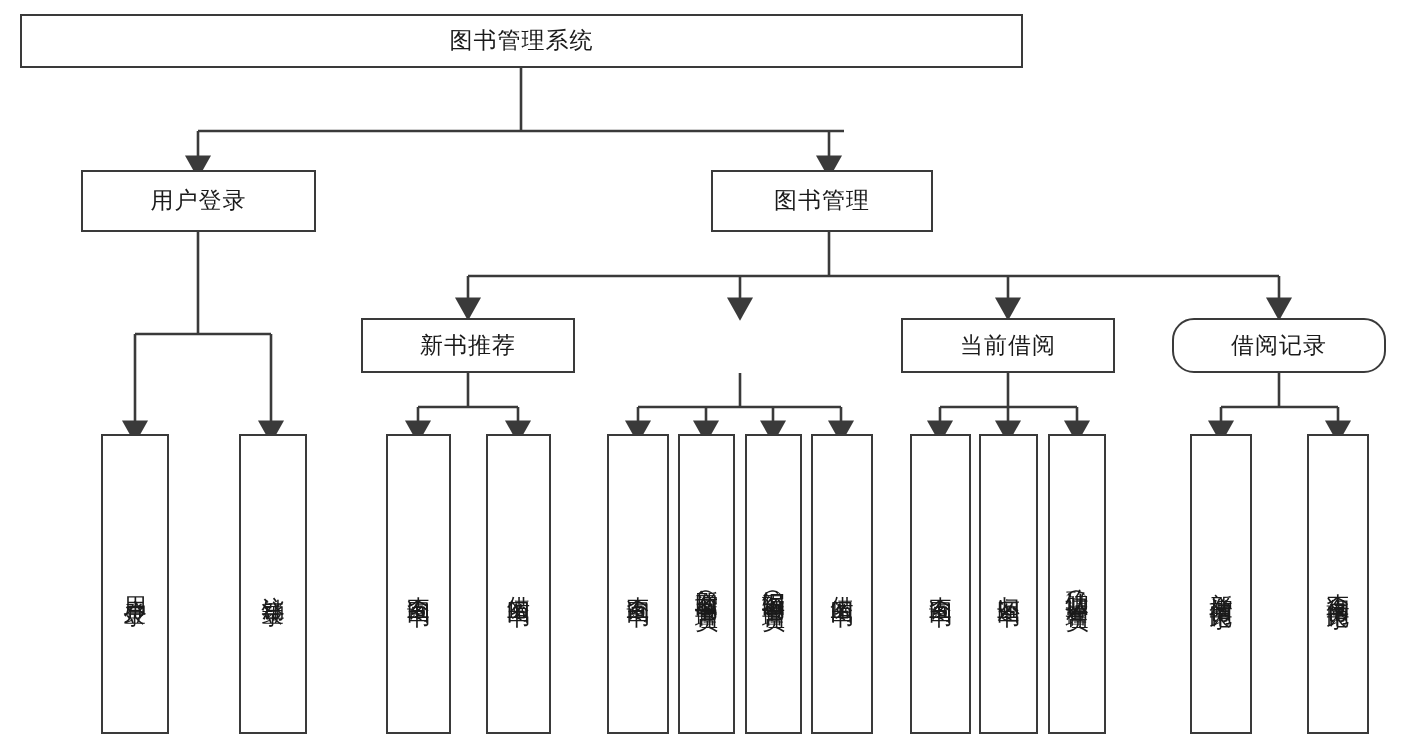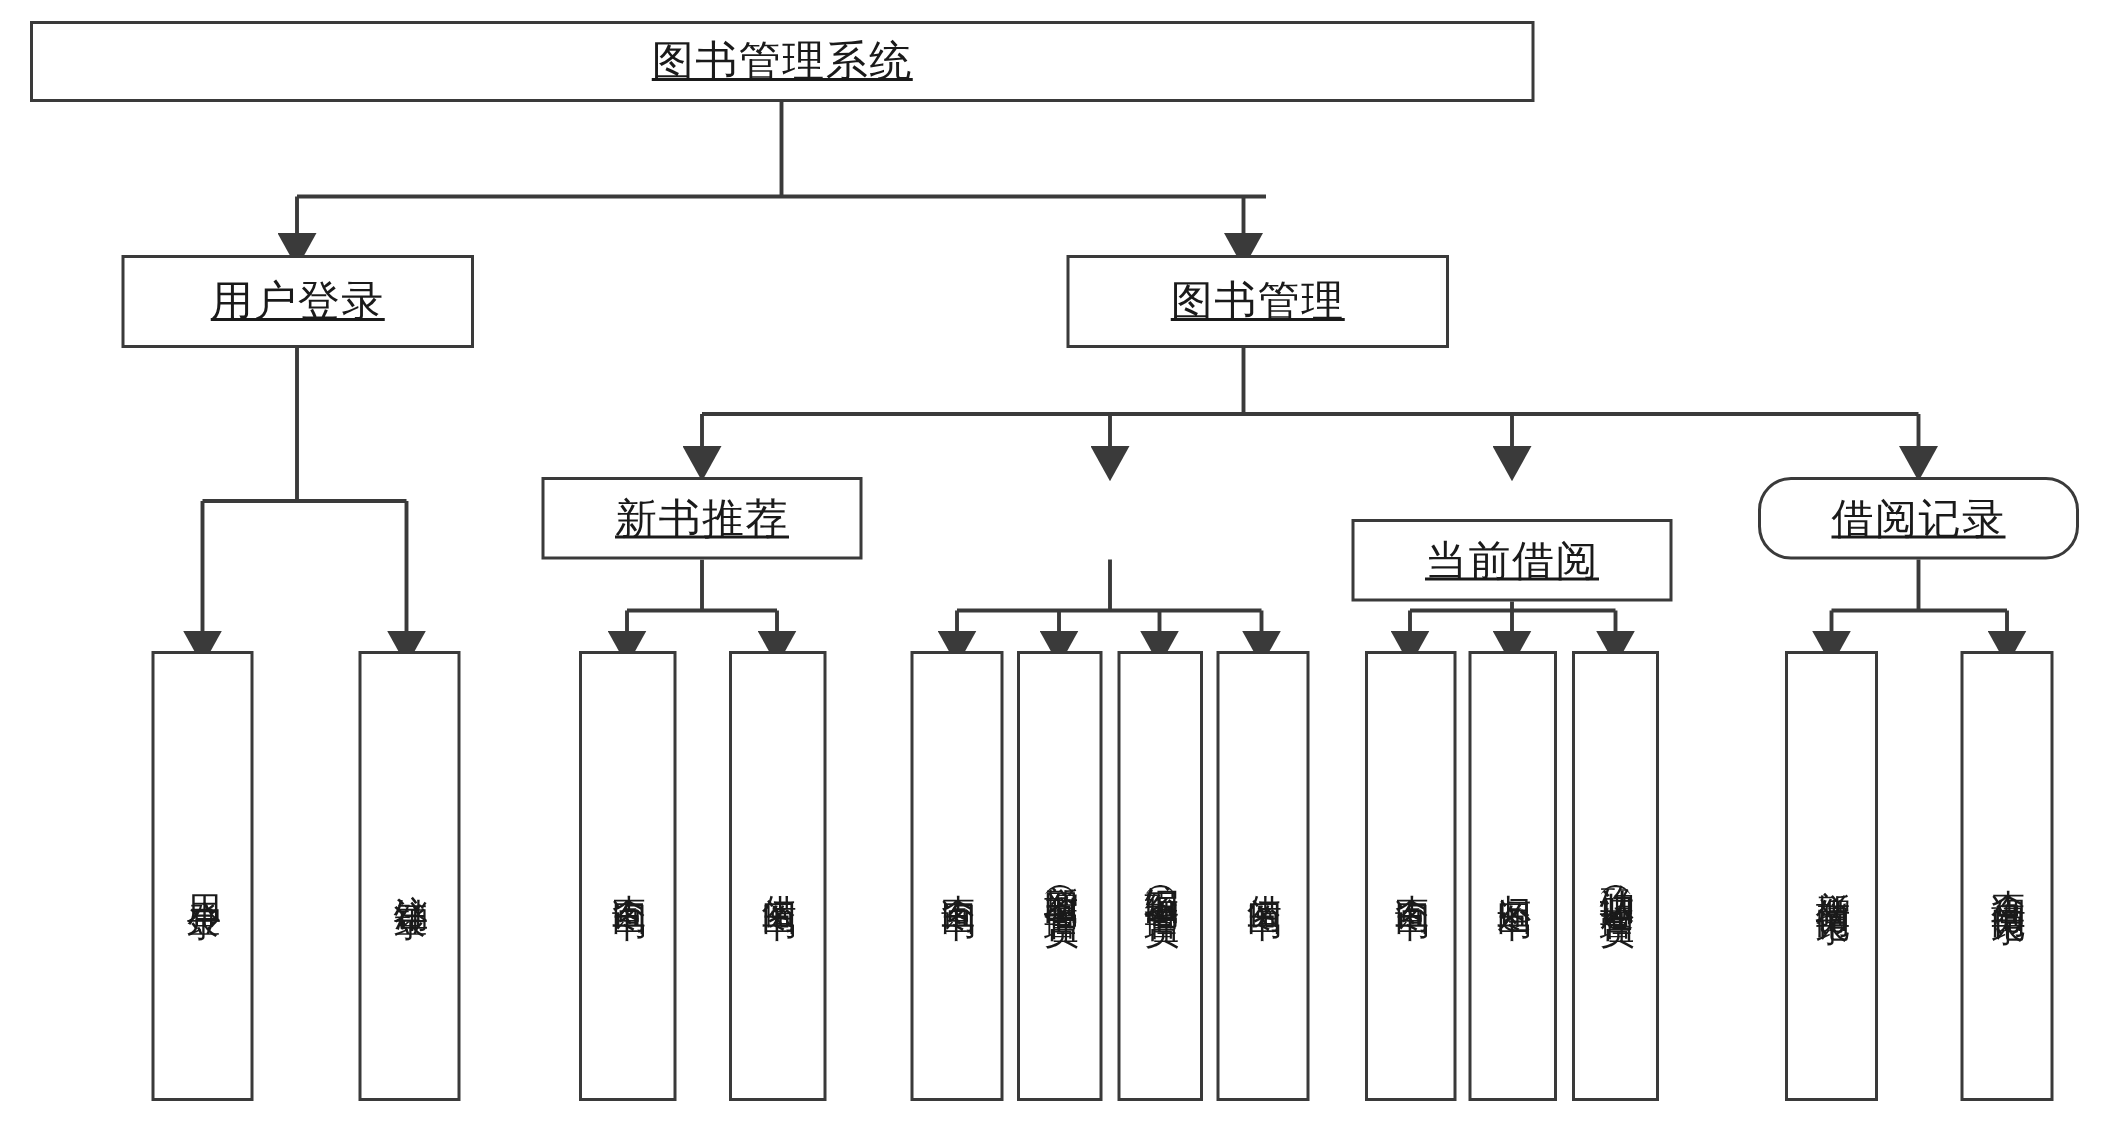--- a/index.html
+++ b/index.html
@@ -31,23 +31,22 @@
     align-items:center;
     justify-content:center;
     color:#1a1a1a;
   }
   .node .lbl{
     display:block;
     white-space:nowrap;
     line-height:1.18;
   }
   .node.horiz .lbl{
-    font-size:28px;
+    font-size:23px;
     letter-spacing:1px;
-    text-decoration:underline;
   }
   
   .node.vert{
     align-items:center;
     justify-content:center;
   }
   .node.vert .lbl{
     writing-mode:vertical-rl;
     text-orientation:upright;
     font-size:23px;
@@ -121,30 +120,30 @@
   </svg>
 
   <div class="node horiz" style="left:20px; top:14px; width:1003px; height:54px;">
     <span class="lbl">图书管理系统</span>
   </div>
 
   <div class="node horiz" style="left:81px; top:170px; width:235px; height:62px;">
     <span class="lbl">用户登录</span>
   </div>
 
-  <div class="node horiz" style="left:711px; top:170px; width:255px; height:62px;">
+  <div class="node horiz" style="left:711px; top:170px; width:222px; height:62px;">
     <span class="lbl">图书管理</span>
   </div>
 
   <div class="node horiz" style="left:361px; top:318px; width:214px; height:55px;">
     <span class="lbl">新书推荐</span>
   </div>
 
 
-  <div class="node horiz" style="left:901px; top:318px; width:214px; height:55px;margin-top:28px;">
+  <div class="node horiz" style="left:901px; top:318px; width:214px; height:55px;">
     <span class="lbl">当前借阅</span>
   </div>
 
   <div class="node horiz" style="left:1172px; top:318px; width:214px; height:55px;border-radius:22px;">
     <span class="lbl">借阅记录</span>
   </div>
 
   <div class="node vert" style="left:101px; top:434px; width:68px; height:300px;">
     <span class="lbl">用户登录</span>
   </div>

